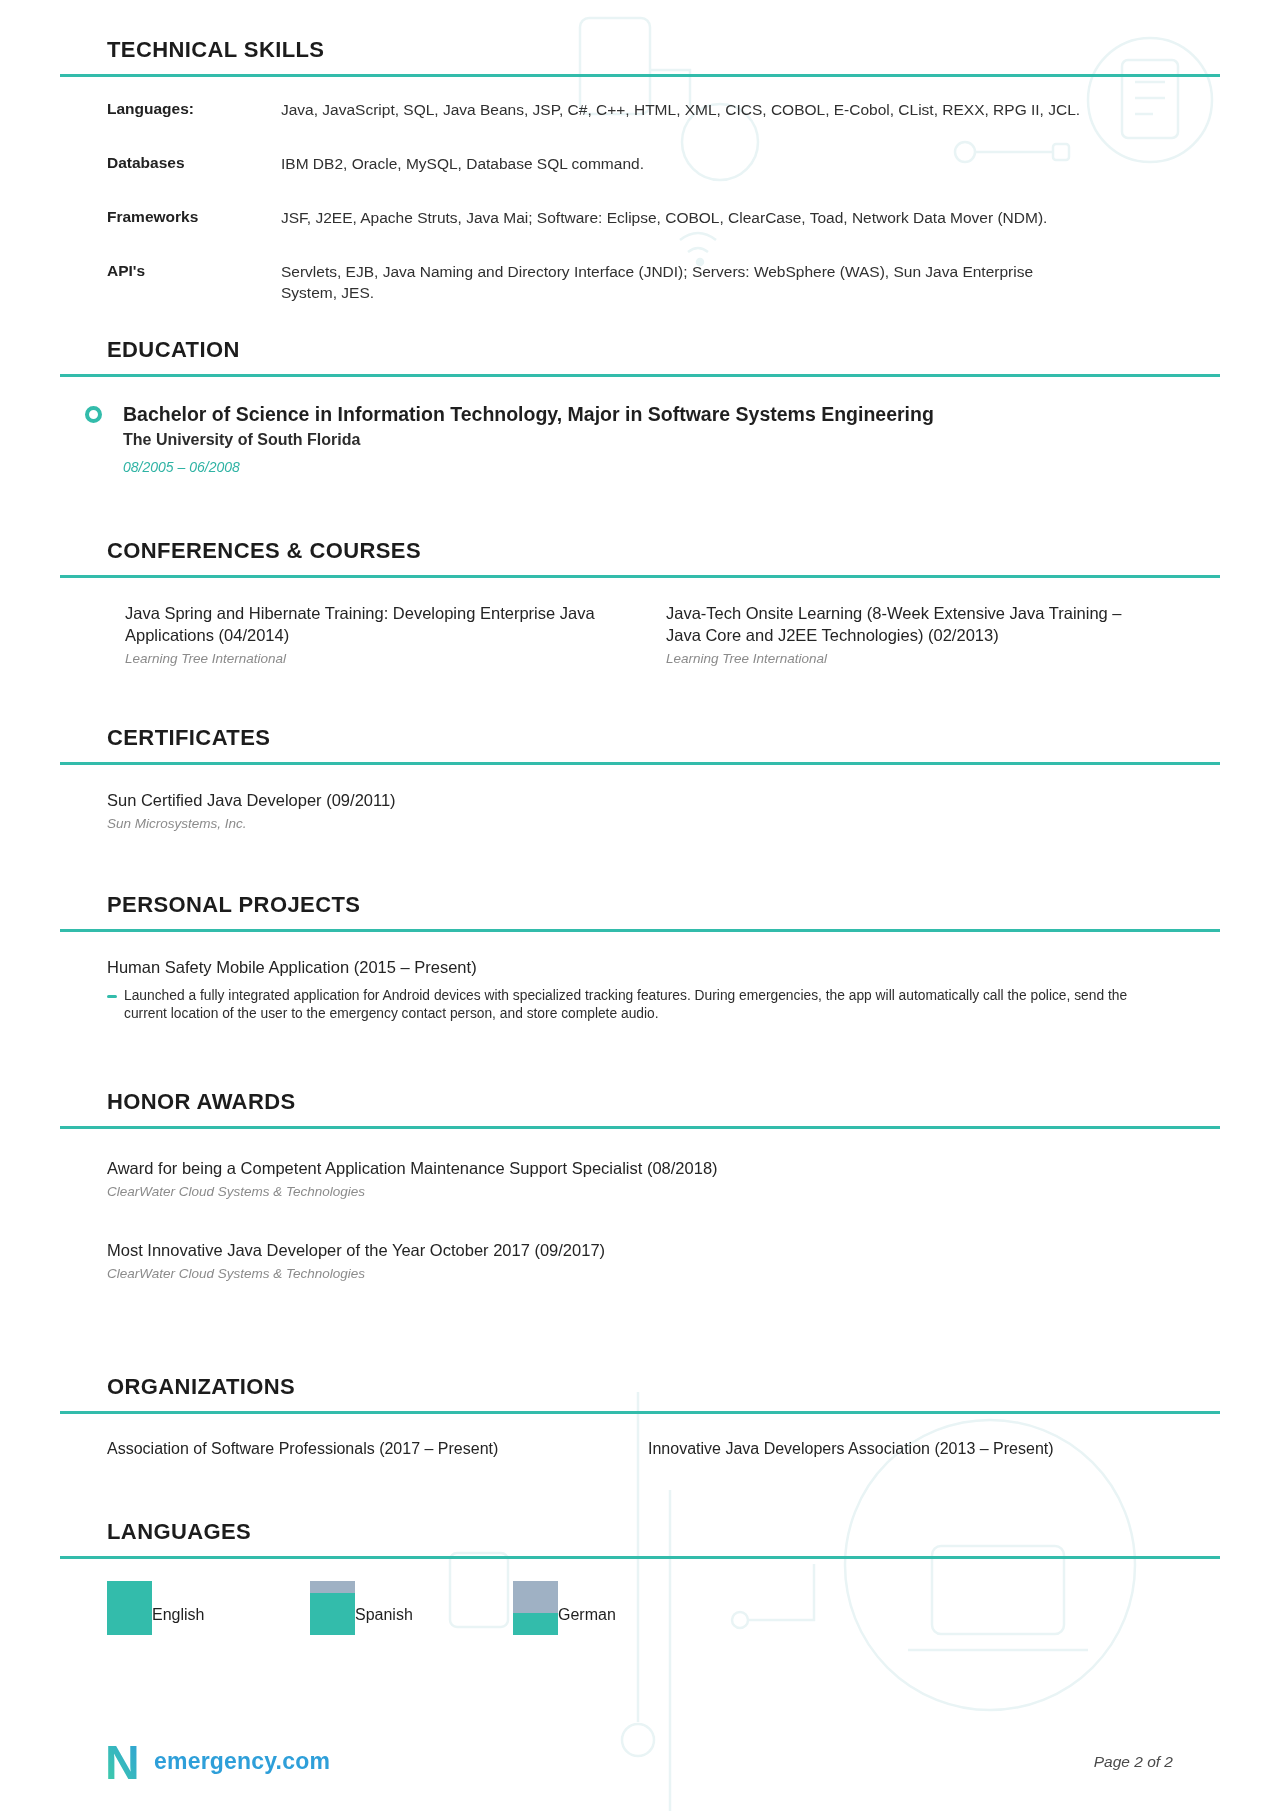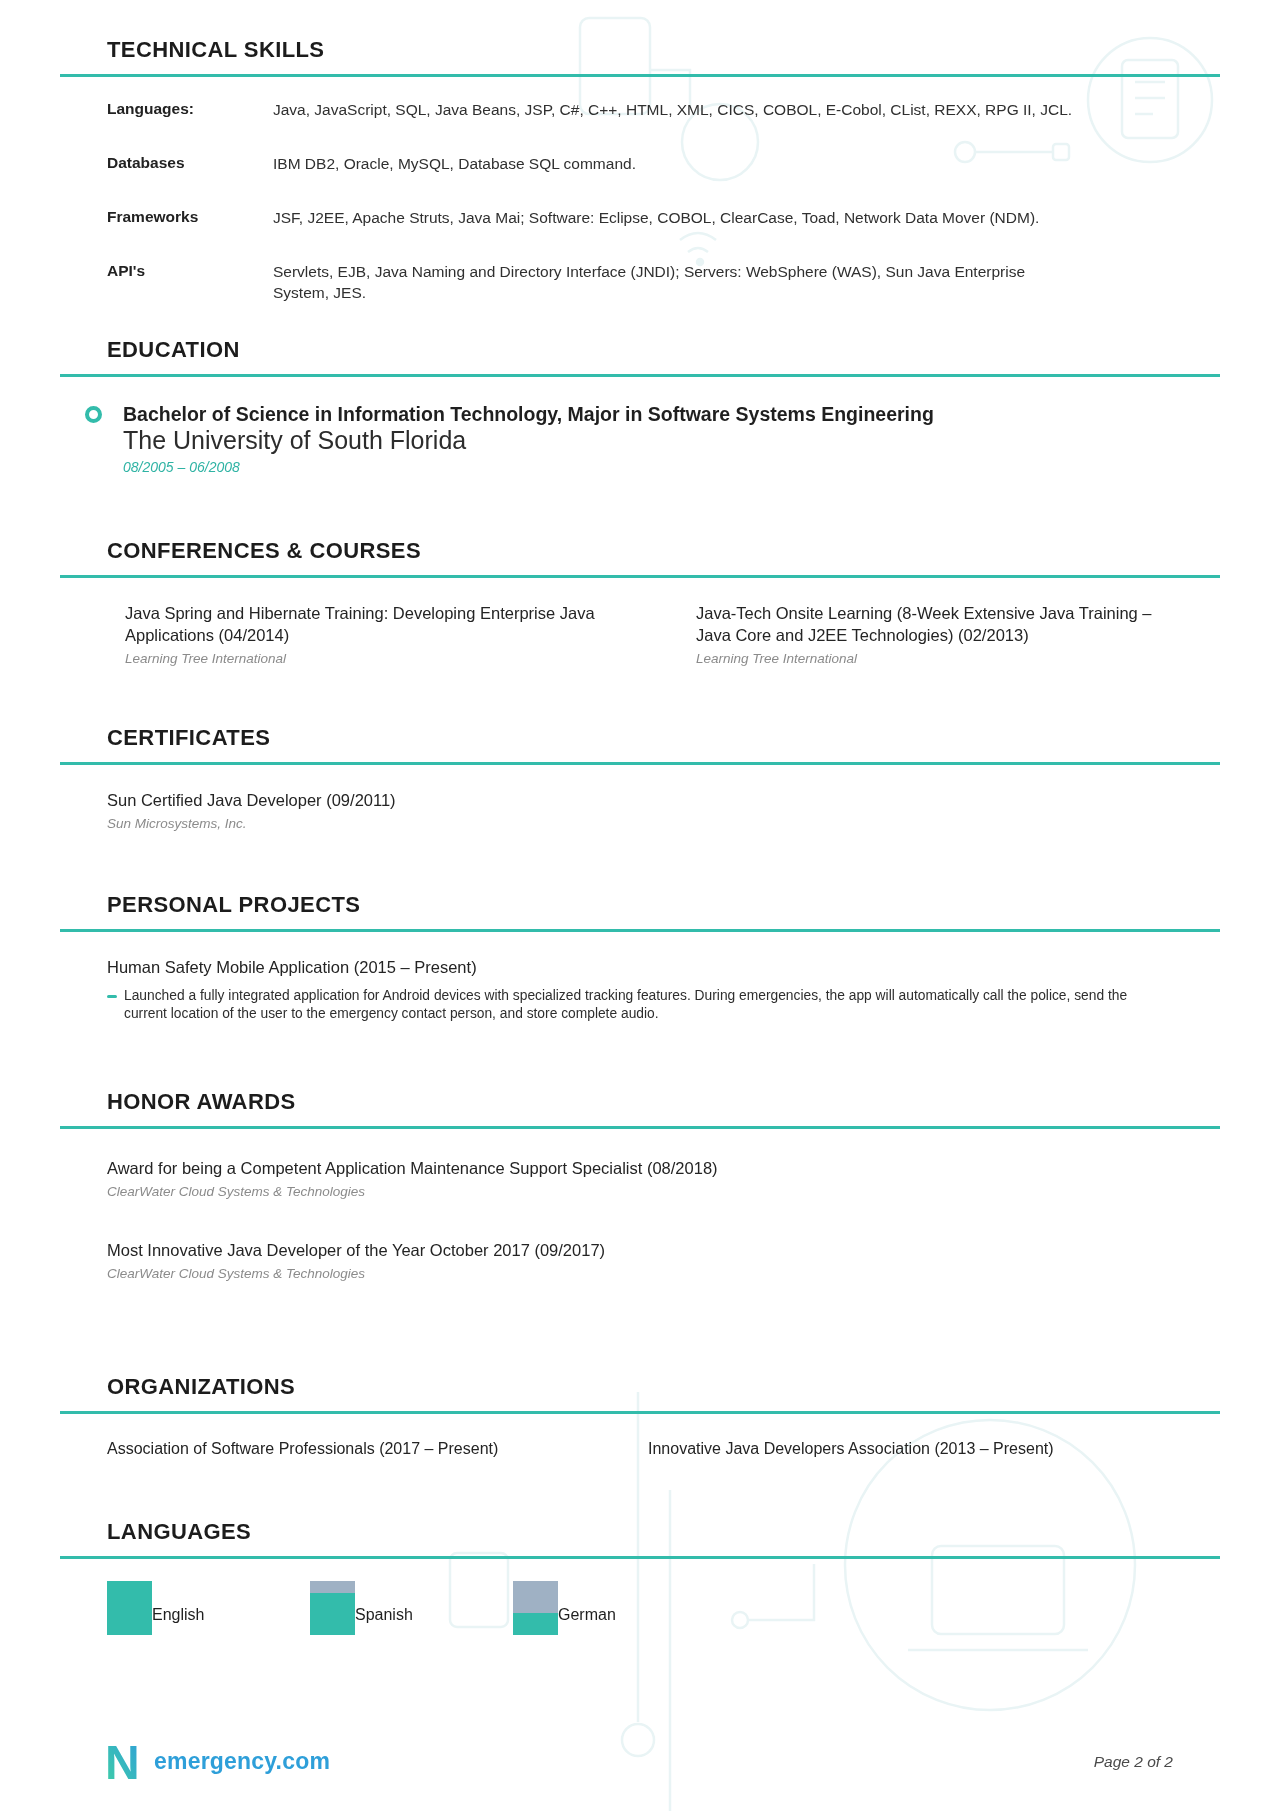--- a/index.html
+++ b/index.html
@@ -16,36 +16,36 @@
   body{font-family:"Liberation Sans", sans-serif;color:var(--text);}
   .page{position:relative;width:1160px;height:1811px;margin:0 auto;background:#ffffff;overflow:hidden;}
   .watermark{position:absolute;inset:0;z-index:0;}
   .content{position:relative;z-index:1;padding-top:36px;}
 
   .sec-title{margin:0 0 10px 47px;font-size:22px;line-height:28px;font-weight:800;color:var(--title);letter-spacing:.4px;}
   .rule{height:3px;background:var(--accent);width:100%;}
 
   
   .skills{margin-top:22px;}
-  .skill-row{display:flex;padding:0 60px 0 47px;margin-bottom:33px;}
+  .skill-row{display:flex;padding:0 60px 0 47px;margin-bottom:33px;gap:8px;}
   .skill-label{flex:0 0 166px;font-weight:700;font-size:15.5px;color:#222;line-height:20px;}
   .skill-value{max-width:800px;font-size:15.5px;line-height:21px;color:#303030;}
 
   
   .edu{display:flex;margin:24px 60px 0 25px;}
   .ring{flex:0 0 auto;width:17px;height:17px;border:4px solid var(--accent);border-radius:50%;margin:5px 21px 0 0;}
   .edu-degree{font-size:19.5px;line-height:26px;font-weight:700;color:#1f1f1f;}
-  .edu-school{font-size:25px;line-height:26px;color:#2c2c2c;font-weight:400;}
+  .edu-school{font-size:16px;line-height:26px;color:#2c2c2c;font-weight:700;}
   .edu-dates{margin-top:6px;font-size:14px;font-style:italic;color:var(--date-teal);}
 
   
   .item-name{font-size:16.5px;line-height:22px;color:#242424;}
   .item-org{margin-top:5px;font-size:13.5px;font-style:italic;color:var(--muted);}
 
-  .two-col{display:flex;padding:0 65px;margin-top:24px;gap:30px;}
+  .two-col{display:flex;padding:0 65px;margin-top:24px;}
   .col-l{flex:0 0 541px;}
   .col-r{flex:1 1 auto;}
   .conf-name{max-width:470px;}
 
   .single{padding:0 47px;margin-top:24px;}
 
   
   .proj-title{padding:0 47px;margin-top:24px;font-size:16.5px;line-height:22px;color:#242424;}
   .bullet-row{display:flex;padding:0 80px 0 47px;margin-top:9px;}
   .dash{flex:0 0 auto;width:10px;height:3px;border-radius:2px;background:var(--accent);margin:8px 7px 0 0;}

